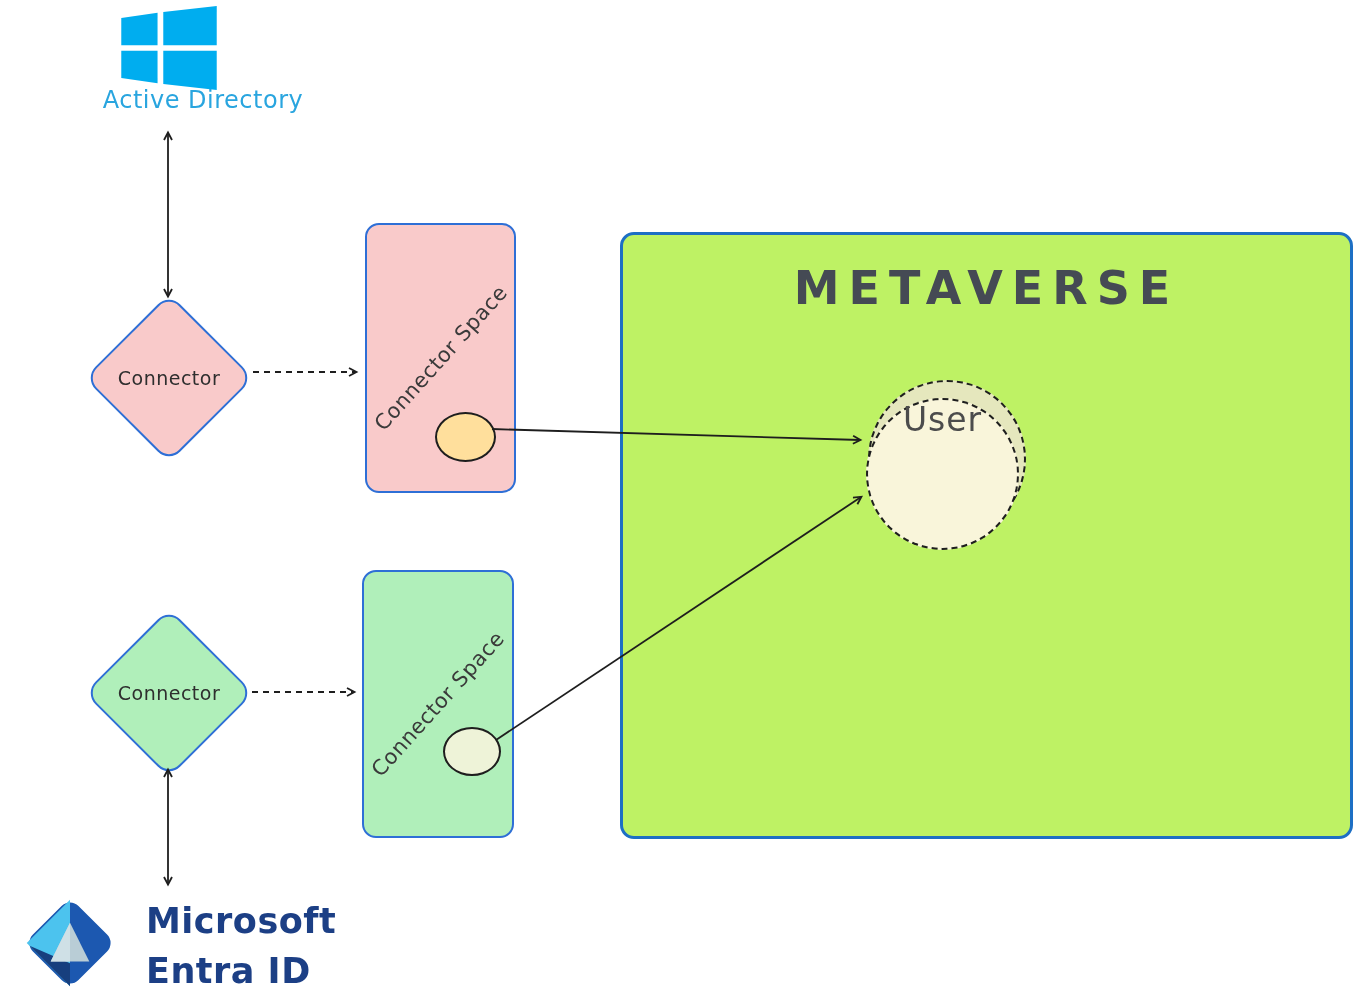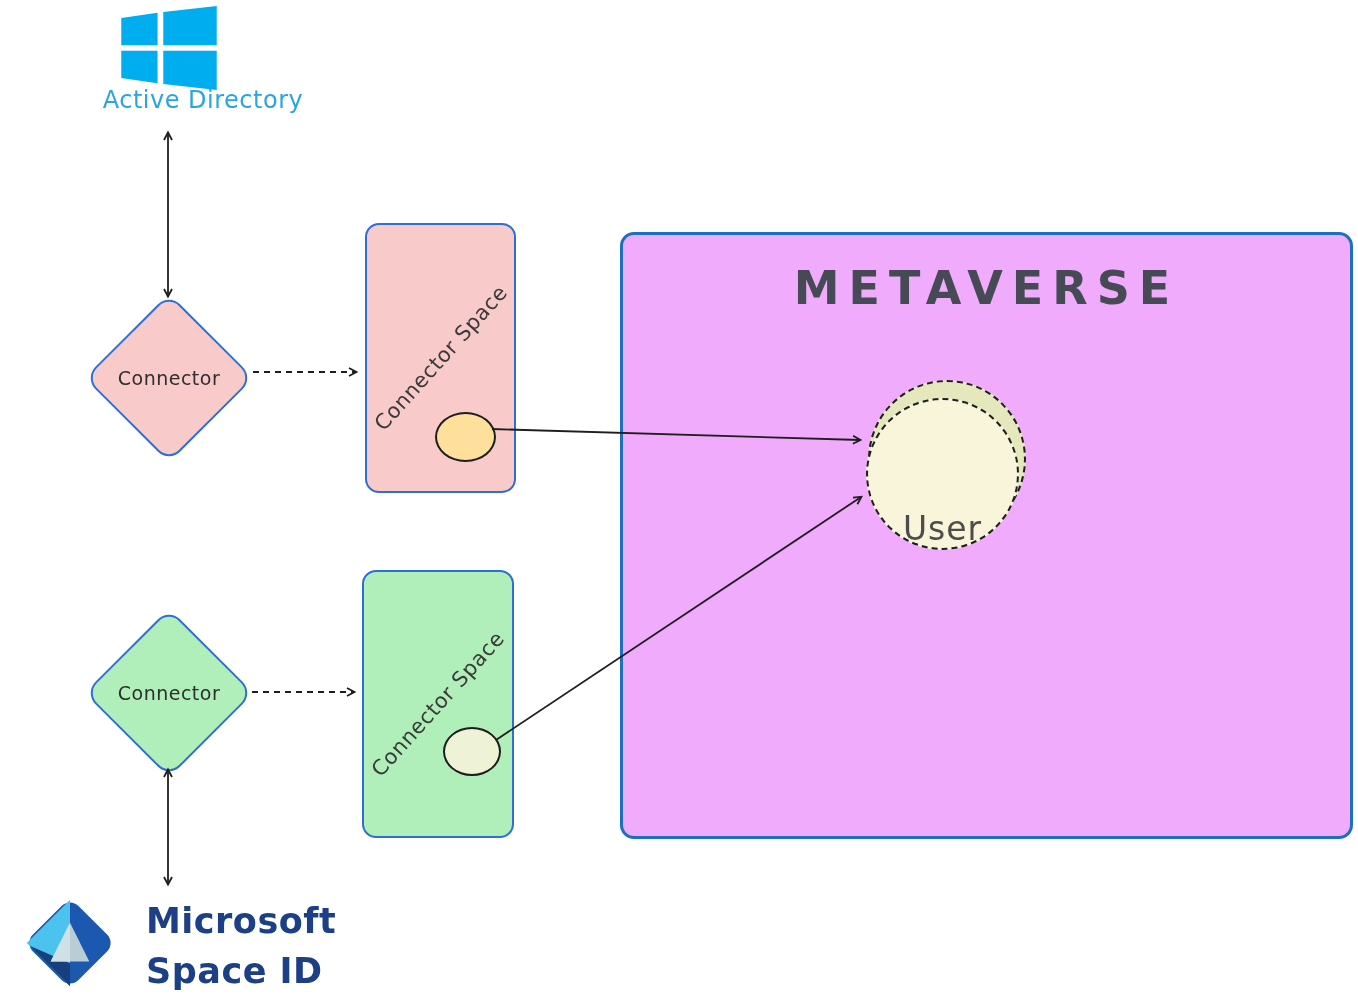--- a/index.html
+++ b/index.html
@@ -46,35 +46,35 @@
   }
   .obj-ellipse {
     position:absolute; border:2px solid #1e1e1e; border-radius:50%;
   }
   .obj-ellipse.yellow { left:68px; top:187px; width:57px; height:46px; background:#ffdf9c; }
   .obj-ellipse.pale   { left:79px; top:155px; width:54px; height:45px; background:#eef3d8; }
 
   
   .metaverse {
     position:absolute; left:620px; top:232px; width:733px; height:607px;
-    background:#f0abfc; border:3px solid #1d6fc4; border-radius:14px;
+    background:#bef264; border:3px solid #1d6fc4; border-radius:14px;
     box-sizing:border-box;
   }
   .metaverse-title {
     margin-top:26px; text-align:center; font-size:46px; font-weight:700;
     letter-spacing:9px; color:#454a54;
   }
   .user-back {
     position:absolute; left:245px; top:145px; width:154px; height:154px;
     background:#e5e7bd; border:2px dashed #1e1e1e; border-radius:50%;
   }
   .user-front {
     position:absolute; left:243px; top:163px; width:149px; height:148px;
     background:#f9f5da; border:2px dashed #1e1e1e; border-radius:50%;
-    display:flex; align-items:flex-end; justify-content:center;
+    display:flex; align-items:flex-start; justify-content:center;
   }
   .user-front .ulabel { font-size:33px; color:#4c4c4c; letter-spacing:1px; }
 
   
   .arrows { position:absolute; left:0; top:0; width:1358px; height:996px; pointer-events:none; z-index:5; }
   .arrows path, .arrows line { stroke:#1e1e1e; stroke-width:1.8; fill:none; }
   .dashed { stroke-dasharray:6 5; }
 </style>
 </head>
 <body>
@@ -117,21 +117,21 @@
 
   <svg class="entra-logo" viewBox="0 0 100 100" aria-hidden="true">
     <rect x="15" y="15" width="70" height="70" rx="13" transform="rotate(45 50 50)" fill="#1c58b0"></rect>
     <polygon points="50,3 3,50 50,97" fill="#4cc3ee"></polygon>
     <polygon points="50,97 6,53 50,72" fill="#173f7e"></polygon>
     <polygon points="50,28 29,70 71,70" fill="#b9cdd6"></polygon>
     <polygon points="50,28 50,70 29,70" fill="#cfe0e6"></polygon>
   </svg>
   <div class="entra-label">
     <div>Microsoft</div>
-    <div>Space ID</div>
+    <div>Entra ID</div>
   </div>
 
   <svg class="arrows">
     <defs>
       <marker id="ah" markerWidth="12" markerHeight="12" refX="8" refY="5" orient="auto-start-reverse" markerUnits="userSpaceOnUse">
         <path d="M1,1 L8.5,5 L1,9" fill="none" stroke="#1e1e1e" stroke-width="1.6"></path>
       </marker>
     </defs>
     <path d="M168,133 L168,296" marker-start="url(#ah)" marker-end="url(#ah)"></path>
     <path class="dashed" d="M253,372 L356,372" marker-end="url(#ah)"></path>

